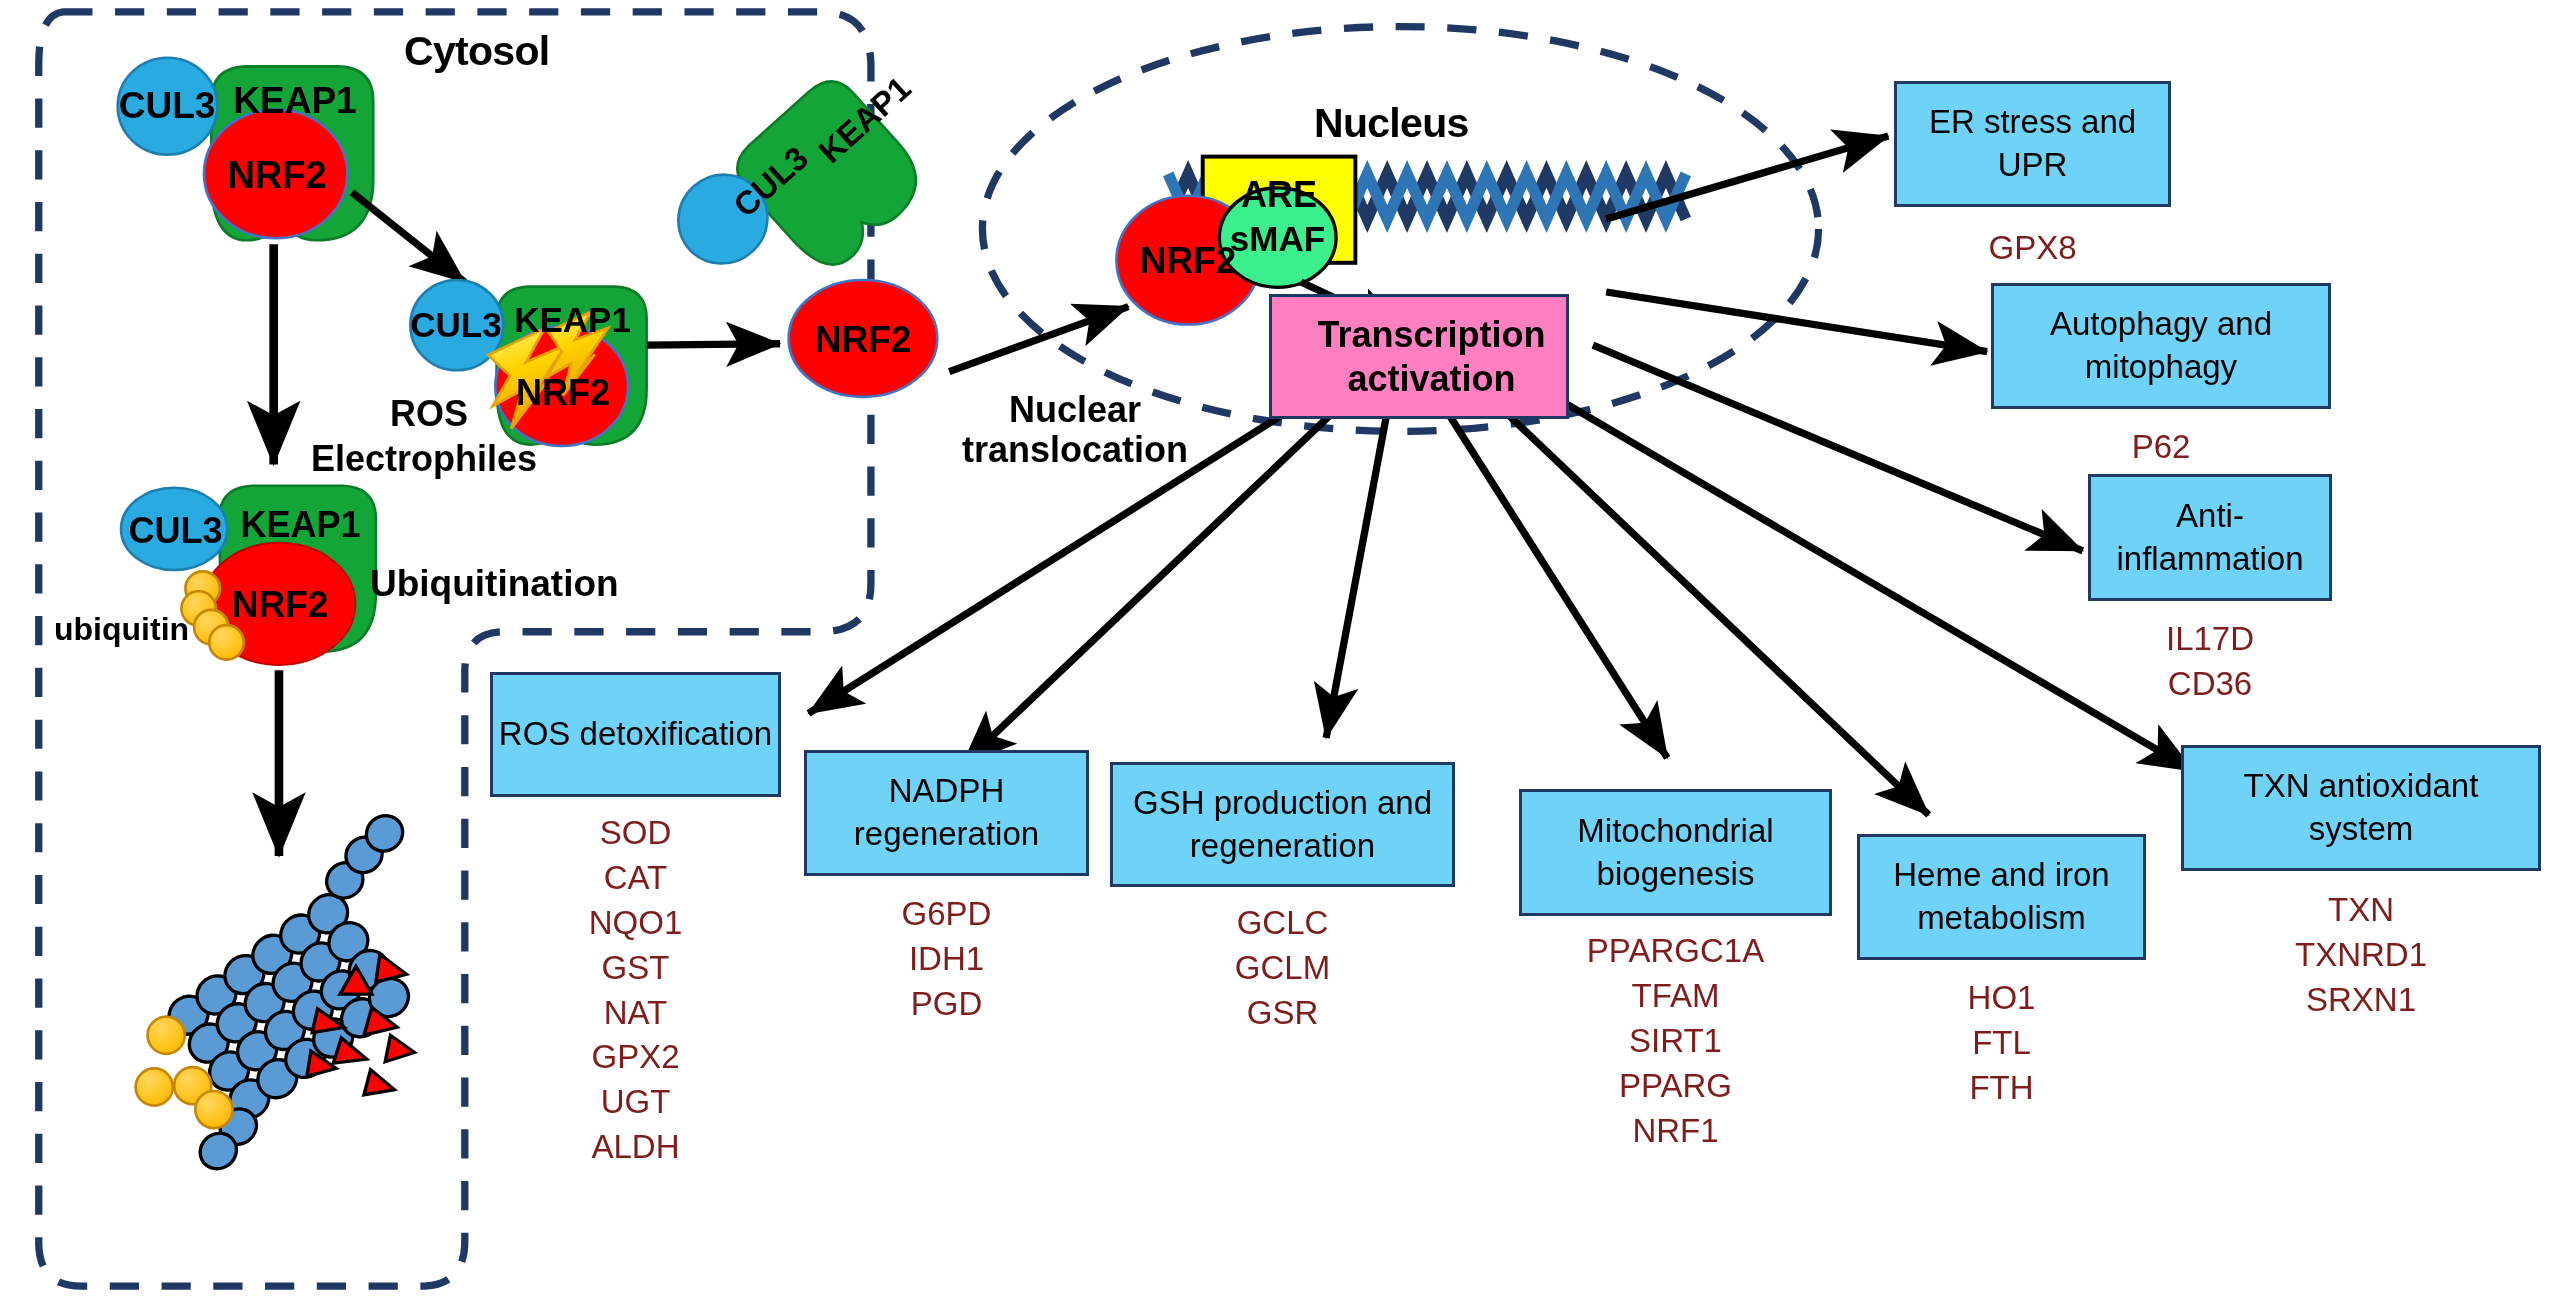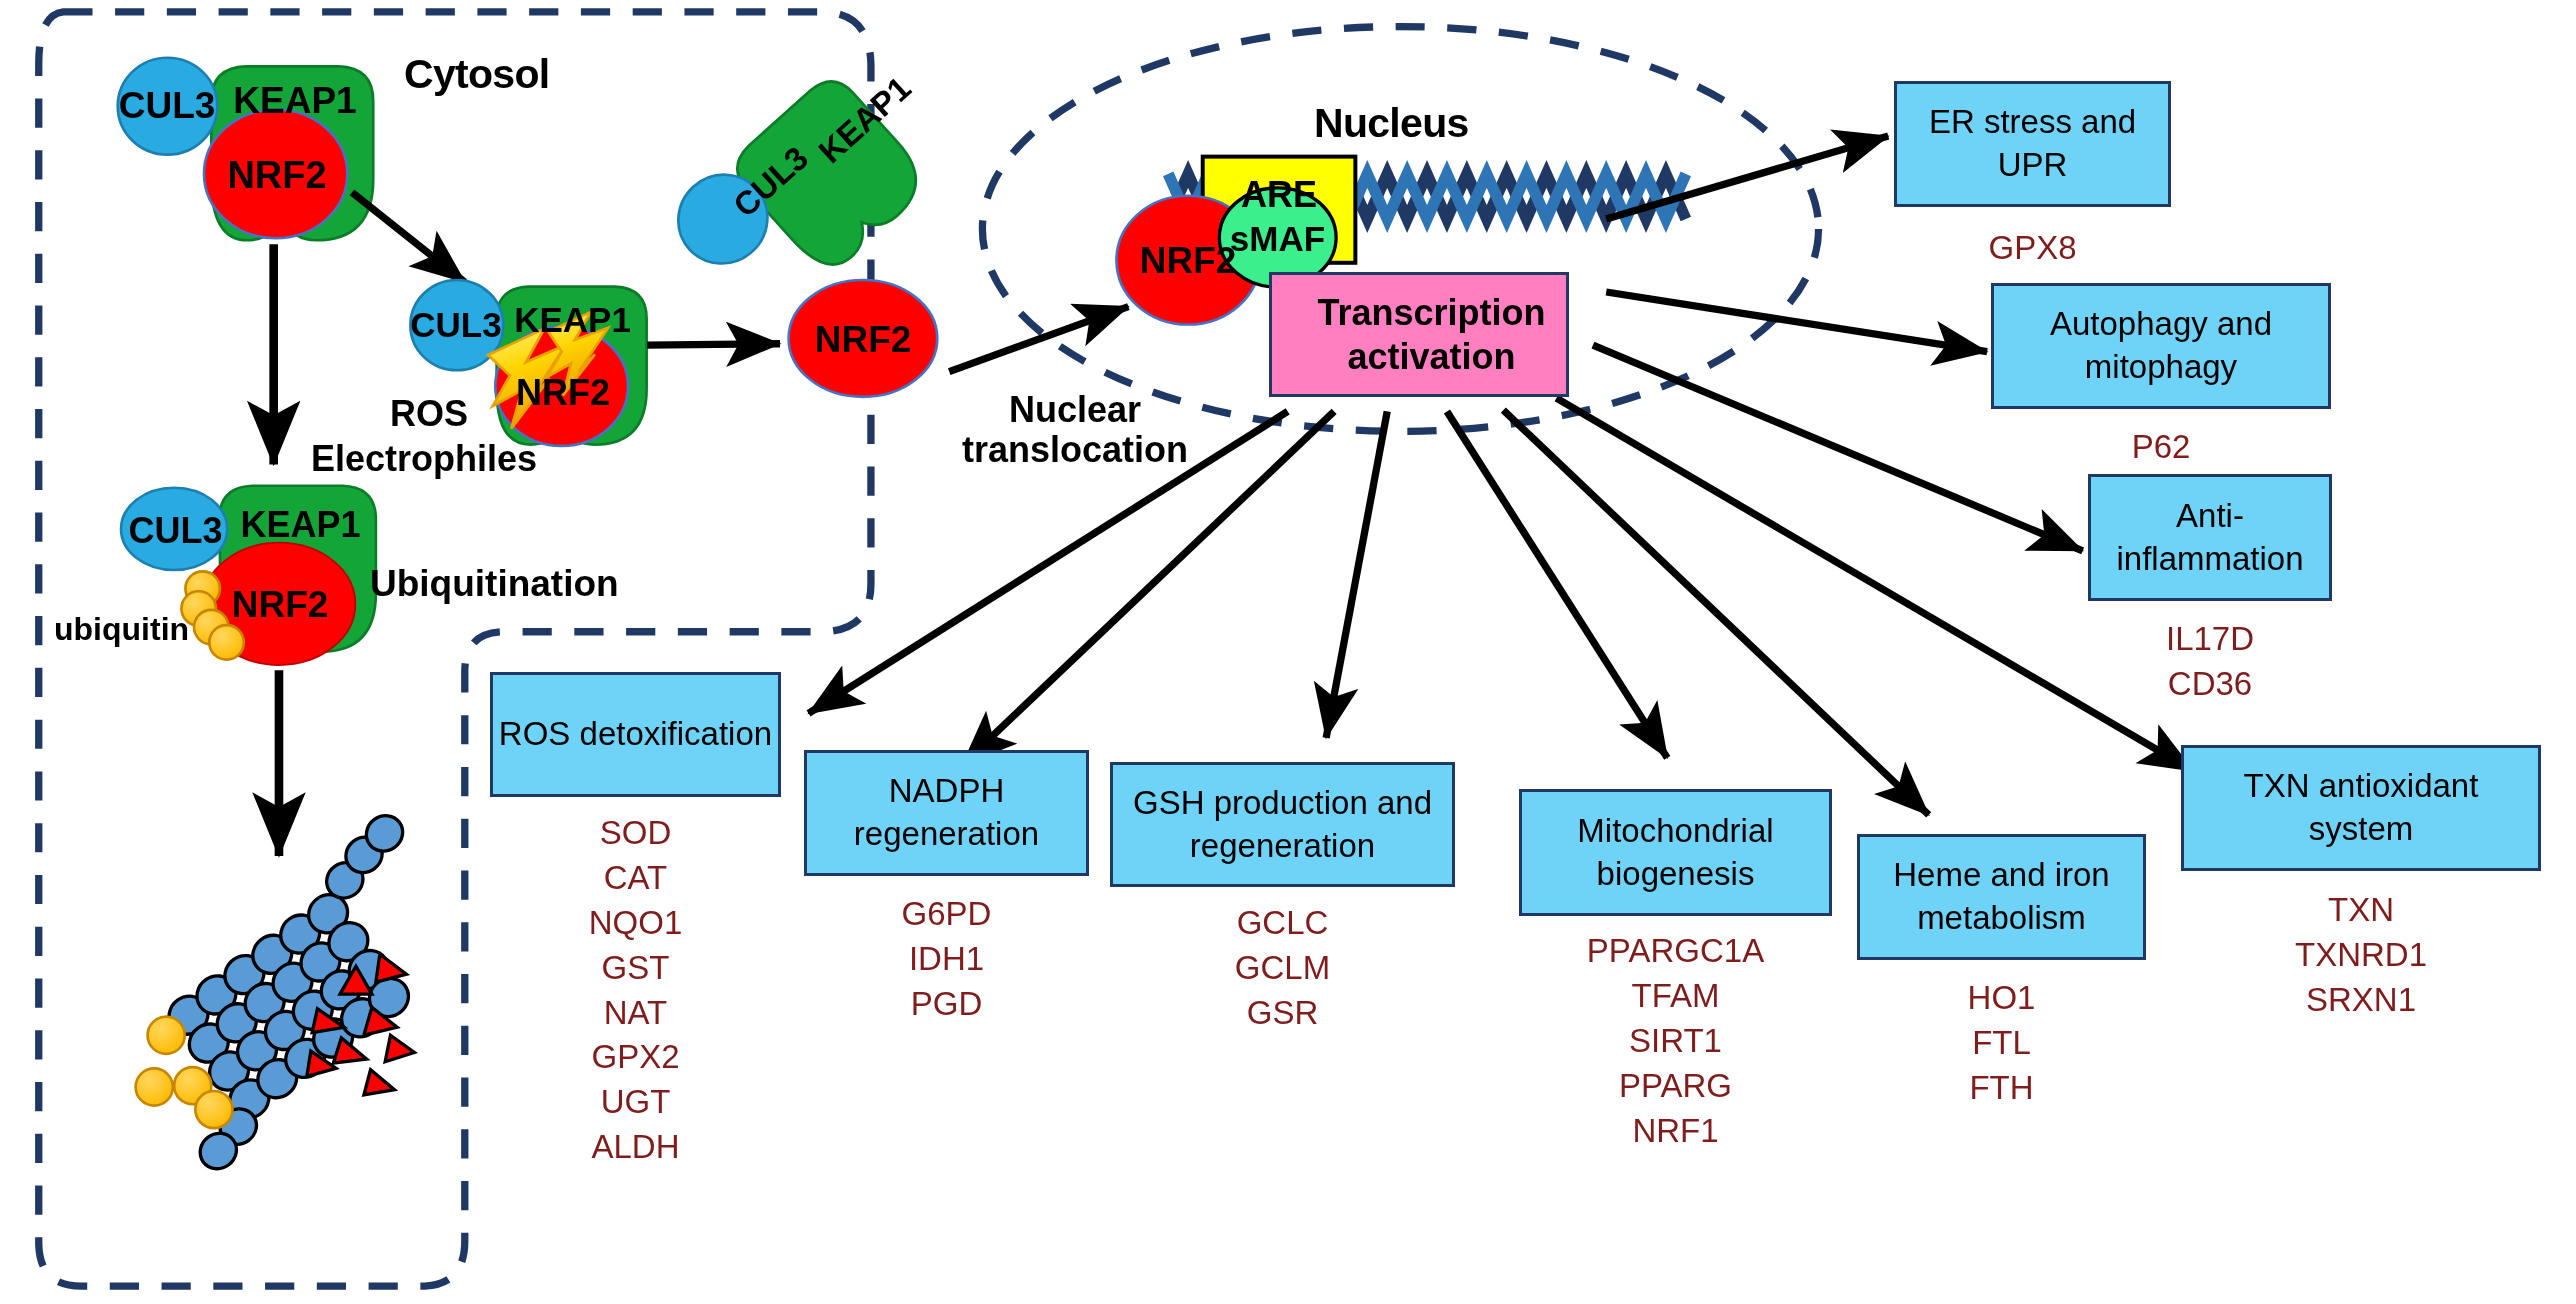--- a/index.html
+++ b/index.html
@@ -178,21 +178,21 @@
       <line x1="2090" y1="620" x2="1998" y2="1112" marker-end="url(#ah)"></line>
       <line x1="2180" y1="620" x2="2512" y2="1142" marker-end="url(#ah)"></line>
       <line x1="2265" y1="618" x2="2906" y2="1228" marker-end="url(#ah)"></line>
       <line x1="2345" y1="600" x2="3305" y2="1162" marker-end="url(#ah)"></line>
       <line x1="2400" y1="520" x2="3138" y2="830" marker-end="url(#ah)"></line>
       <line x1="2420" y1="440" x2="2994" y2="530" marker-end="url(#ah)"></line>
       <line x1="2420" y1="330" x2="2845" y2="205" marker-end="url(#ah)"></line>
     </g>
   </svg>
 
-  <div class="lbl compartment-title" style="left:404px;top:28px;margin-top:23px;">Cytosol</div>
+  <div class="lbl compartment-title" style="left:404px;top:28px;">Cytosol</div>
   <div class="lbl compartment-title" style="left:1314px;top:100px;">Nucleus</div>
 
   <div class="protein-tag" style="left:114px;top:85px;width:106px;font-size:37px;">CUL3</div>
   <div class="protein-tag" style="left:212px;top:80px;width:166px;font-size:37px;">KEAP1</div>
   <div class="protein-tag" style="left:212px;top:154px;width:130px;font-size:38px;">NRF2</div>
 
   <div class="protein-tag" style="left:406px;top:305px;width:100px;font-size:35px;">CUL3</div>
   <div class="protein-tag" style="left:496px;top:300px;width:153px;font-size:35px;">KEAP1</div>
   <div class="protein-tag" style="left:502px;top:372px;width:122px;font-size:36px;">NRF2</div>
 
@@ -211,21 +211,21 @@
   <div class="protein-tag" style="left:1220px;top:219px;width:115px;font-size:35px;">sMAF</div>
   <div class="protein-tag" style="left:1208px;top:174px;width:142px;font-size:36px;">ARE</div>
 
   <div class="lbl" style="left:390px;top:393px;font-weight:bold;font-size:36px;">ROS</div>
   <div class="lbl" style="left:311px;top:438px;font-weight:bold;font-size:36px;">Electrophiles</div>
   <div class="lbl" style="left:370px;top:563px;font-weight:bold;font-size:37px;">Ubiquitination</div>
   <div class="lbl" style="left:54px;top:611px;font-weight:bold;font-size:32px;">ubiquitin</div>
   <div class="lbl step-label" style="left:949px;top:390px;width:252px;">Nuclear
 translocation</div>
 
-  <div style="position:absolute;left:1269px;top:272px;width:300px;height:125px;
+  <div style="position:absolute;left:1269px;top:294px;width:300px;height:125px;
               background:#FF7FC0;border:3.3px solid #1F3864;box-sizing:border-box;
               display:flex;align-items:center;justify-content:center;text-align:center;
               font-weight:bold;font-size:36px;line-height:1.22;color:#000;white-space:pre-line;padding-left:25px;">Transcription
 activation</div>
 
   <div class="outcome-box" style="left:1894px;top:81px;width:277px;height:126px;">ER stress and UPR</div>
   <div class="gene-list" style="left:1894px;top:226px;width:277px;">
     <div>GPX8</div>
   </div>
 

